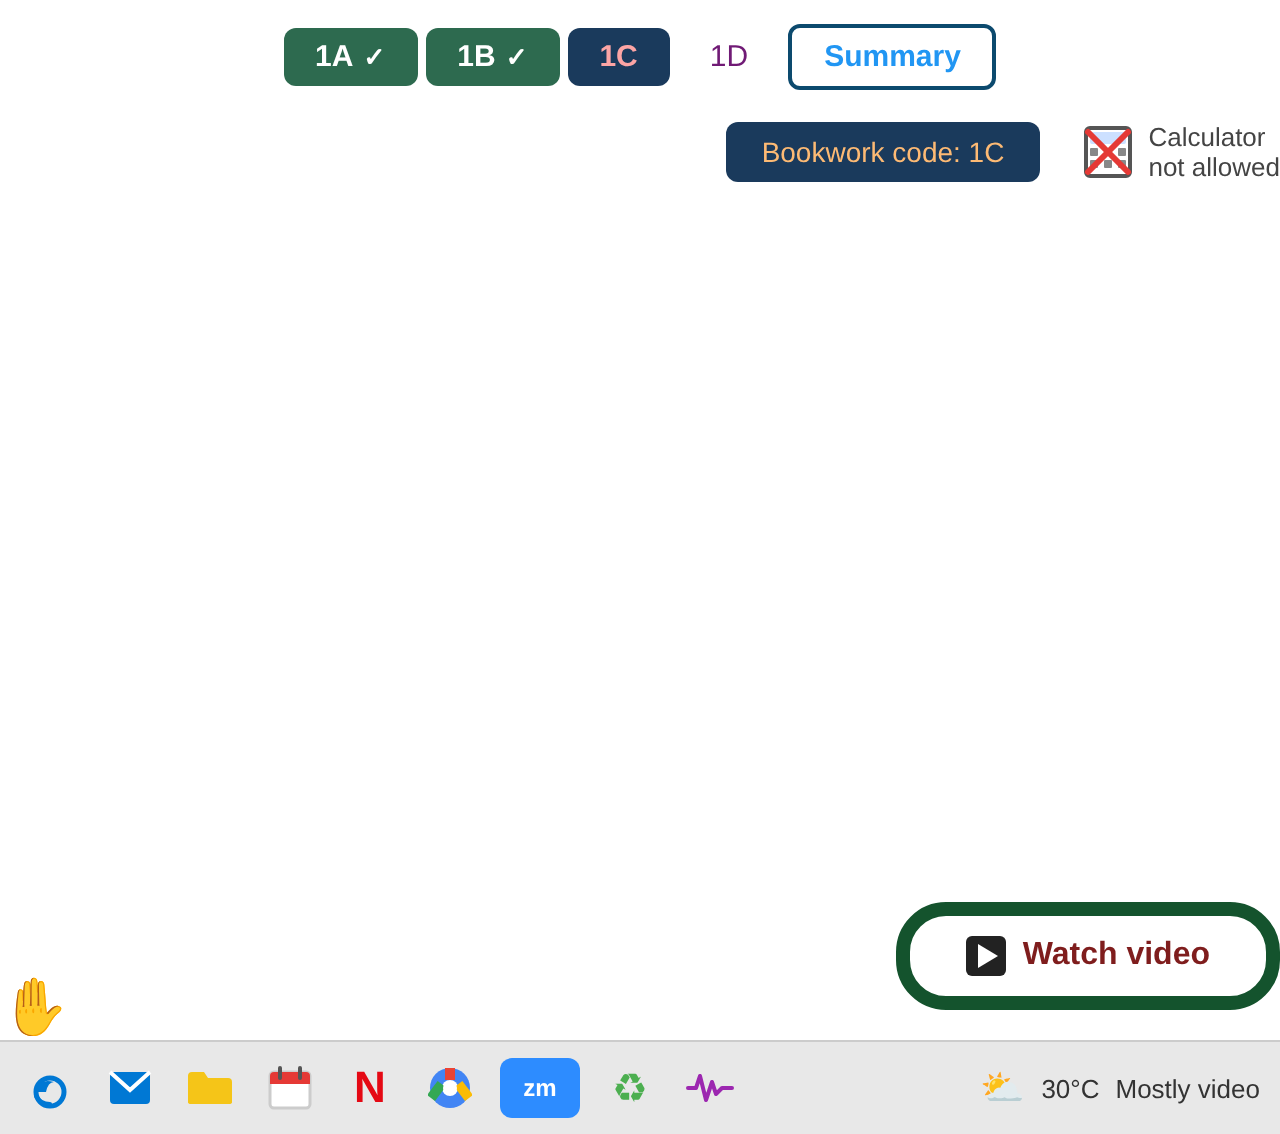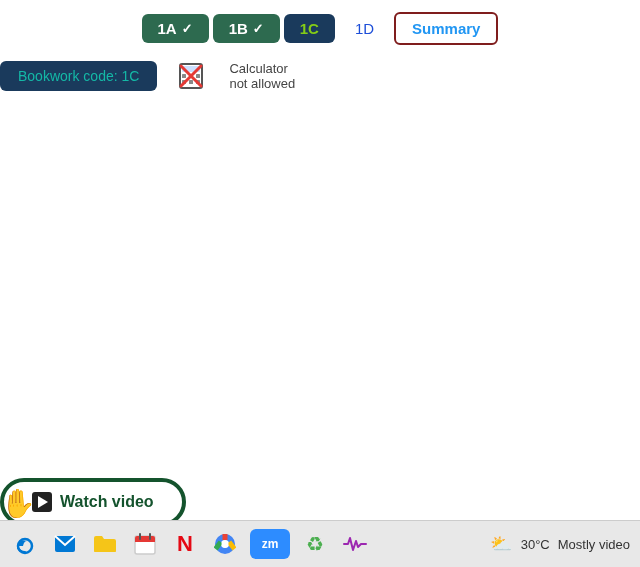--- a/index.html
+++ b/index.html
@@ -13,21 +13,21 @@
     }
 
     
     .main-content {
       background: #ffffff;
       width: 640px;
       height: 528px;
       position: relative;
       display: flex;
       flex-direction: column;
-      align-items: flex-start;
+      align-items: flex-end;
     }
 
     
     .tab-bar {
       display: flex;
       justify-content: center;
       align-items: center;
       gap: 4px;
       padding: 12px 0 10px 0;
       width: 100%;
@@ -45,65 +45,65 @@
     }
 
     .tab-completed {
       background: #2d6a4f;
       color: #ffffff;
       border: none;
     }
 
     .tab-active {
       background: #1a3a5c;
-      color: #84cc16;
+      color: #fca5a5;
       border: none;
     }
 
     .tab-inactive {
       background: transparent;
-      color: #1d4ed8;
+      color: #701a75;
       border: none;
       font-weight: 500;
     }
 
     .tab-summary {
       background: transparent;
       color: #2196f3;
-      border: 2px solid #7f1d1d;
+      border: 2px solid #0c4a6e;
       font-weight: 600;
     }
 
     .checkmark {
       font-size: 13px;
     }
 
     
     .info-row {
       display: flex;
       align-items: center;
       justify-content: center;
       gap: 20px;
       margin-top: 6px;
       margin-bottom: 10px;
     }
 
     .bookwork-badge {
       background: #1a3a5c;
-      color: #14b8a6;
+      color: #fdba74;
       padding: 7px 18px;
       border-radius: 6px;
       font-size: 14px;
       font-weight: 500;
     }
 
     .calculator-info {
       display: flex;
       align-items: center;
-      gap: 24px;
+      gap: 6px;
       color: #444;
       font-size: 13px;
     }
 
     .calc-icon {
       position: relative;
       width: 28px;
       height: 28px;
       display: inline-block;
     }
@@ -131,28 +131,28 @@
       line-height: 1.6;
       font-family: 'Times New Roman', serif;
     }
 
     
     .watch-video-btn {
       display: flex;
       align-items: center;
       gap: 8px;
       background: #ffffff;
-      border: 4px solid #14532d;
+      border: 7px solid #14532d;
       border-radius: 25px;
       padding: 10px 28px;
       font-size: 16px;
       font-weight: 600;
-      color: #14532d;
+      color: #7f1d1d;
       cursor: pointer;
-      margin-bottom: 2px;
+      margin-bottom: 23px;
     }
 
     .play-icon {
       width: 20px;
       height: 20px;
       background: #222;
       border-radius: 3px;
       display: flex;
       align-items: center;
       justify-content: center;

